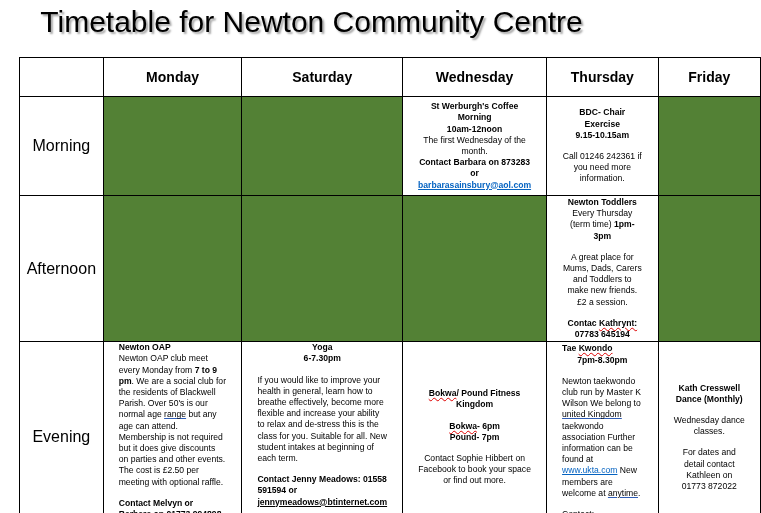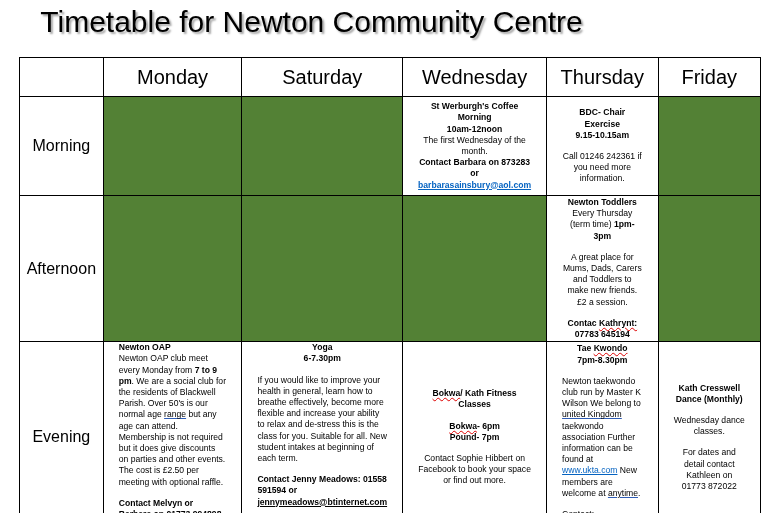--- a/index.html
+++ b/index.html
@@ -1,20 +1,20 @@
 <!DOCTYPE html>
 <html><head>
 <meta charset="utf-8">
 <style>
   html, body { margin:0; padding:0; background:#ffffff; }
   body { width:761px; height:513px; position:relative; overflow:hidden; font-family:"Liberation Sans", sans-serif; color:#000; }
   .title { position:absolute; left:0; top:2px; width:623px; text-align:center; font-size:30px; line-height:40px; letter-spacing:0px; text-shadow: 2px 2px 2px rgba(0,0,0,0.35); }
   table.tt { position:absolute; left:19px; top:57px; border-collapse:collapse; table-layout:fixed; }
   table.tt td, table.tt th { border:1.5px solid #000; padding:0; vertical-align:middle; text-align:center; overflow:hidden; }
-  th.day { font-weight:normal; font-size:20px; height:38px; }
+  th.day { font-weight:bold; font-size:14px; height:38px; }
   td.rowlabel { text-align:left; padding-left:5px; font-size:16px;margin-top:28px; }
   td.green { background:#538135; }
   .cell { font-size:8.6px; line-height:11.2px; padding:1px 15px; }
   .cell p { margin:0; }
   .b { font-weight:bold; }
   .gap { height:10px; }
   .link { color:#0563c1; text-decoration:underline; }
   .ul-dark { text-decoration:underline; }
   .squig { text-decoration: underline wavy #d00; text-decoration-thickness:1px; }
   .left { text-align:left; }
@@ -103,31 +103,31 @@
         <p class="b" style="text-align:center">6-7.30pm</p>
         <div class="gap"></div>
         <p>If you would like to improve your health in general, learn how to breathe effectively, become more flexible and increase your ability to relax and de-stress this is the class for you.  Suitable for all. New student intakes at beginning of each term.</p>
         <div class="gap"></div>
         <p class="b">Contact Jenny Meadows: 01558 591594 or</p>
         <p class="b"><span class="ul-dark">jennymeadows@btinternet.com</span></p>
       </div>
     </td>
     <td>
       <div class="cell">
-        <p class="b"><span class="squig">Bokwa</span><span>/ Kath Fitness Classes</span></p>
+        <p class="b"><span class="squig">Bokwa</span><span>/ Pound Fitness Kingdom</span></p>
         <div class="gap"></div>
         <p class="b"><span class="squig">Bokwa</span><span>- 6pm</span></p>
         <p class="b">Pound- 7pm</p>
         <div class="gap"></div>
         <p>Contact Sophie Hibbert on Facebook to book your space or find out more.</p>
       </div>
     </td>
     <td>
       <div class="cell left">
-        <p class="b" style="text-align:center"><span>Tae</span> <span class="squig">Kwondo</span></p>
+        <p class="b" style="text-align:left"><span>Tae</span> <span class="squig">Kwondo</span></p>
         <p class="b" style="text-align:center">7pm-8.30pm</p>
         <div class="gap"></div>
         <p><span>Newton taekwondo club run by Master K Wilson We belong to</span> <span class="ul-dark" style="text-decoration-color:#2f5db5">united Kingdom</span> <span>taekwondo association Further information can be found at</span> <span class="link">www.ukta.com</span> <span>New members are welcome at</span> <span class="ul-dark" style="text-decoration-color:#2f5db5">anytime</span><span>.</span></p>
         <div class="gap"></div>
         <p>Contact: 07791166468</p>
       </div>
     </td>
     <td>
       <div class="cell">
         <p class="b">Kath Cresswell Dance (Monthly)</p>

